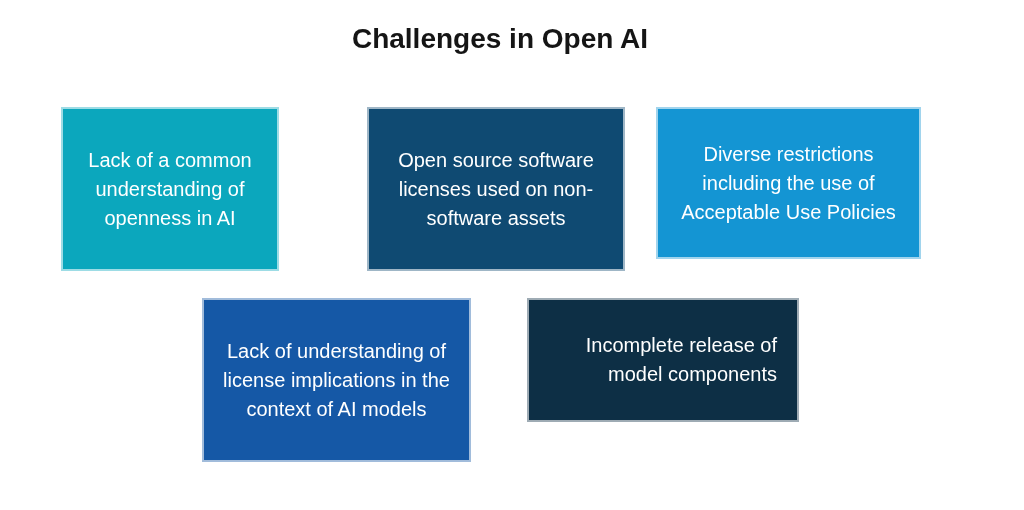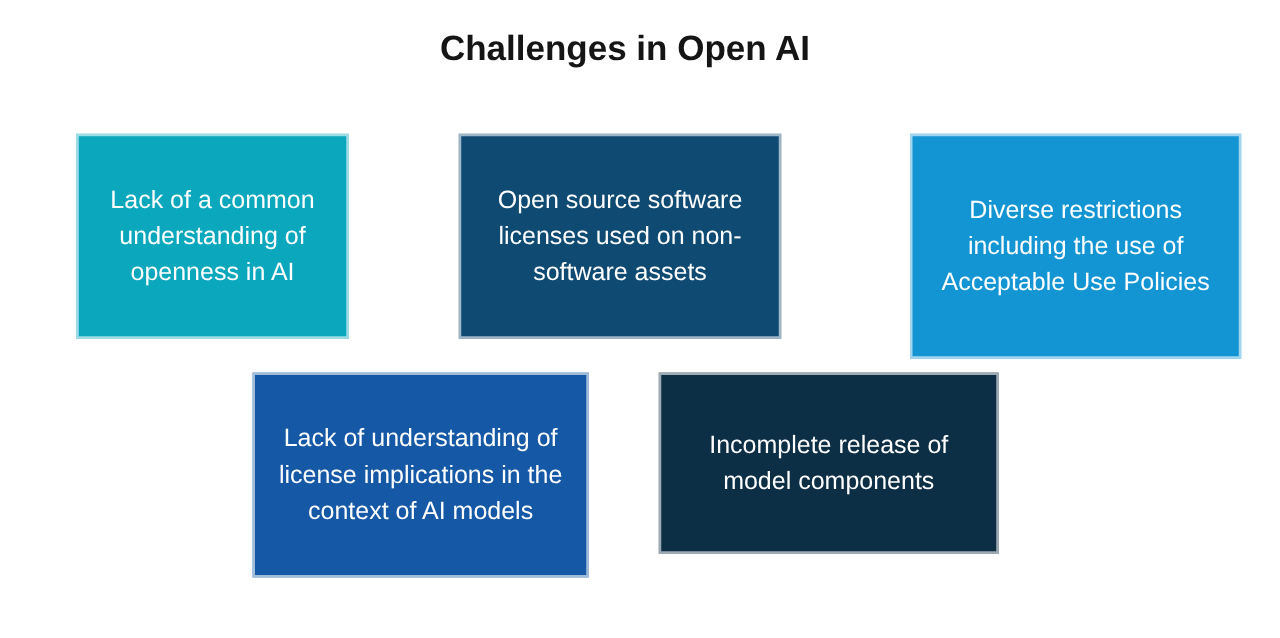--- a/index.html
+++ b/index.html
@@ -39,24 +39,24 @@
     border: 2px solid rgba(255,255,255,0.6);
   }
   .box-label {
     font-size: 20px;
     line-height: 1.45;
     font-weight: 400;
   }
   
   .box-1 { left: 37px;  top: 107px; width: 218px; height: 164px; background: #0ba7bd; padding: 10px 13px; margin-left: 24px; }
   .box-2 { left: 367px; top: 107px; width: 258px; height: 164px; background: #0f4a72; padding: 10px 18px; }
-  .box-3 { left: 728px; top: 107px; width: 265px; height: 180px; background: #1495d3; padding: 10px 21px; }
+  .box-3 { left: 656px; top: 107px; width: 265px; height: 152px; background: #1495d3; padding: 10px 21px; }
   
   .box-4 { left: 202px; top: 298px; width: 269px; height: 164px; background: #1558a6; padding: 22px 12px; }
-  .box-5 { left: 527px; top: 298px; width: 272px; height: 145px; background: #0d2f45; padding: 10px 20px; }
+  .box-5 { left: 527px; top: 298px; width: 272px; height: 124px; background: #0d2f45; padding: 10px 20px; text-align: right; }
 </style>
 </head>
 <body>
 
 <div class="canvas">
 
   <h1 class="title">Challenges in Open AI</h1>
 
   <div class="box box-1">
     <span class="box-label">Lack of a common understanding of openness in AI</span>

